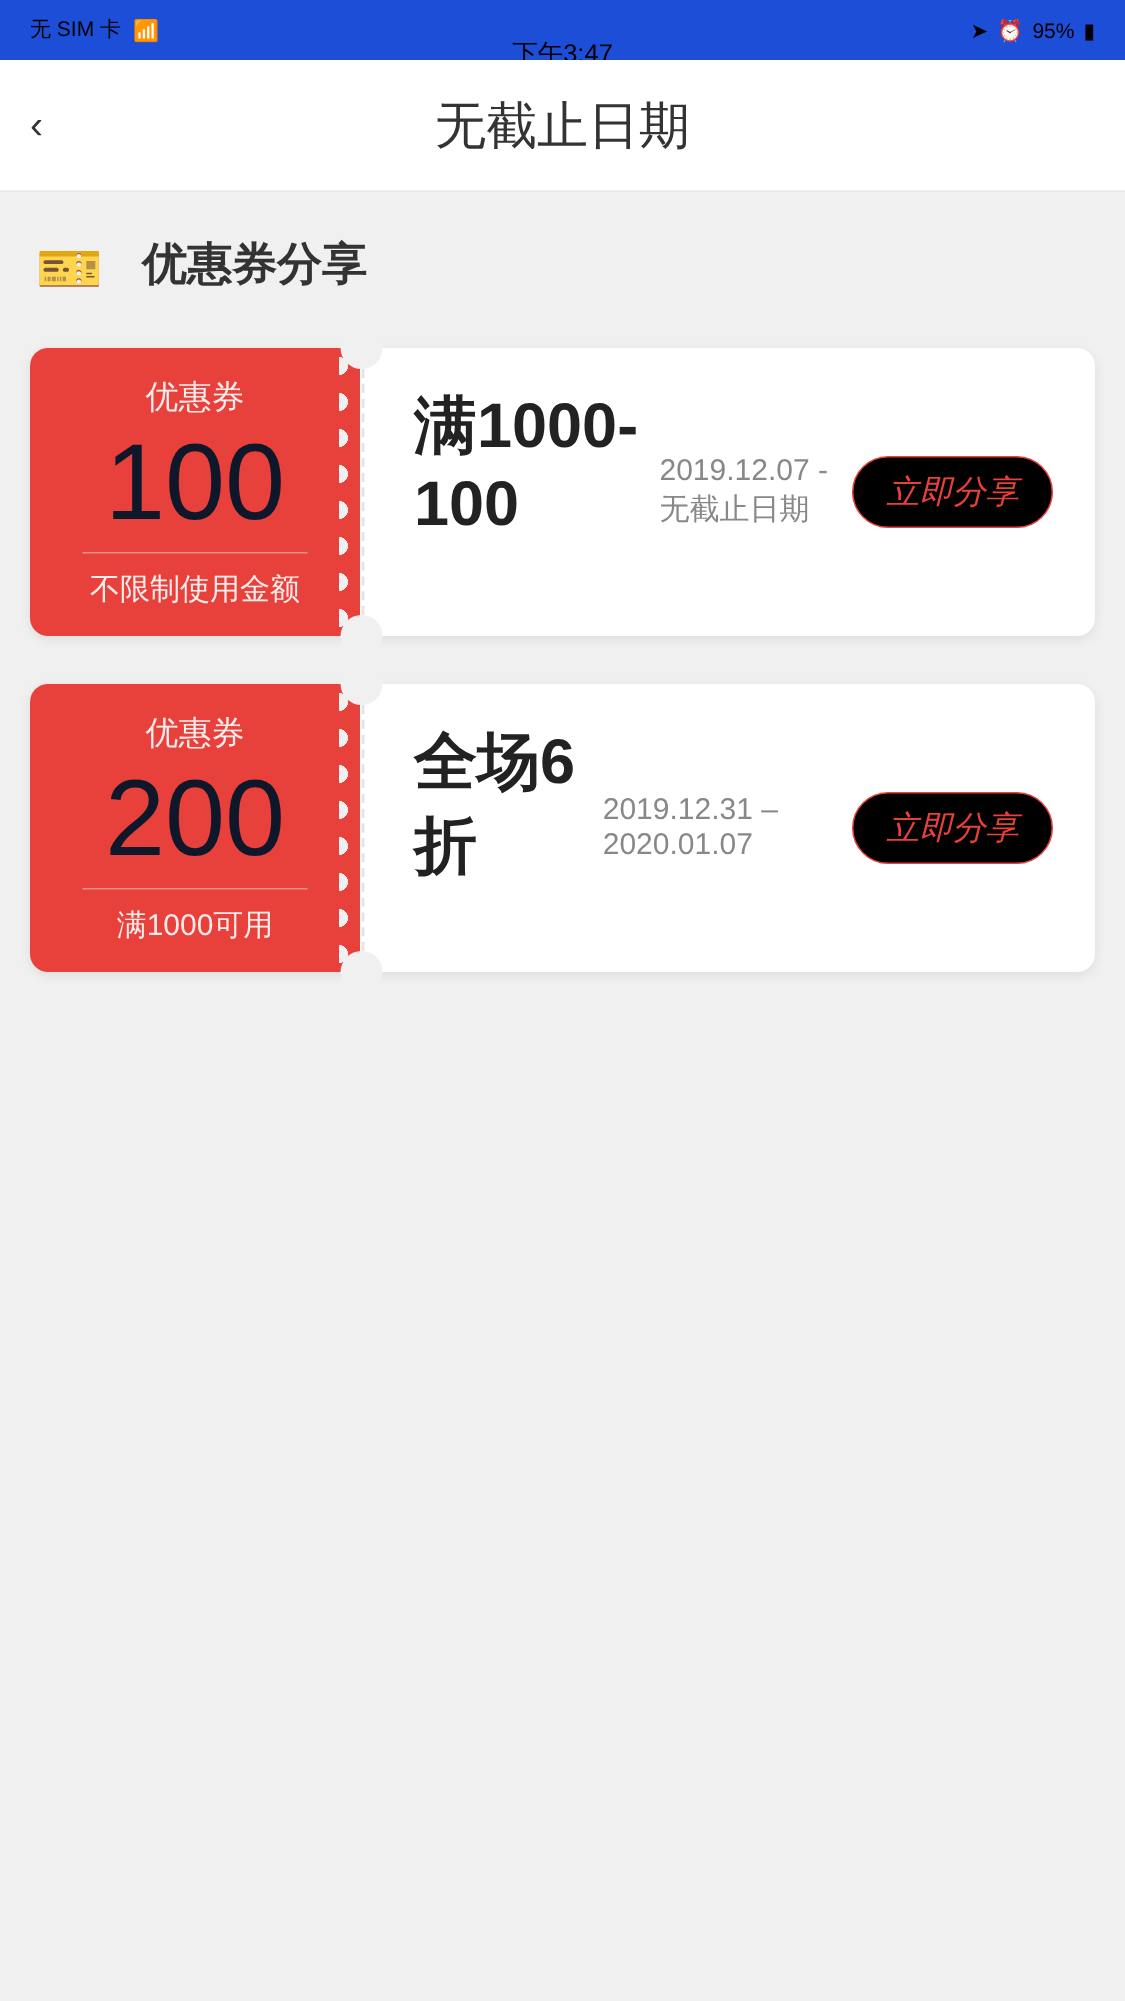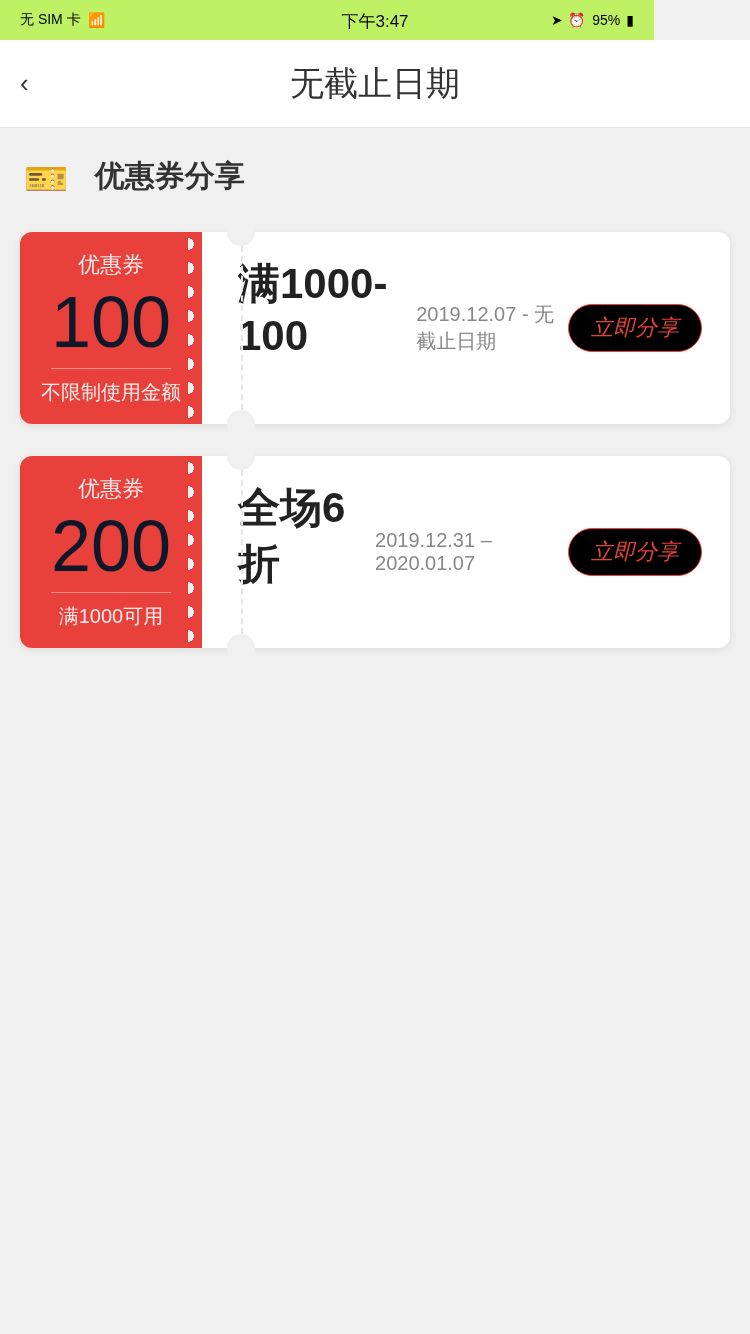--- a/index.html
+++ b/index.html
@@ -8,43 +8,43 @@
     body {
       width: 750px;
       min-height: 1334px;
       background: #f0f0f0;
       font-family: -apple-system, "PingFang SC", "Helvetica Neue", Arial, sans-serif;
       overflow-x: hidden;
     }
 
     
     .status-bar {
-      width: 654px;
+      width: 750px;
       height: 40px;
-      background: #bef264;
+      background: #1d4ed8;
       display: flex;
       align-items: center;
       justify-content: space-between;
       padding: 0 20px;
       font-size: 14px;
       font-weight: 500;
     }
     .status-left {
       display: flex;
       align-items: center;
       gap: 8px;
       font-size: 14px;
     }
     .status-center {
       font-size: 17px;
       font-weight: 500;
       position: absolute;
       left: 50%;
       transform: translateX(-50%);
-      top: 10px;
+      top: 24px;
     }
     .status-right {
       display: flex;
       align-items: center;
       gap: 6px;
       font-size: 14px;
     }
 
     
     .nav-bar {
@@ -110,21 +110,21 @@
       margin: 16px 20px;
       border-radius: 12px;
       display: flex;
       overflow: visible;
       box-shadow: 0 2px 8px rgba(0,0,0,0.08);
       position: relative;
     }
 
     
     .coupon-left {
-      width: 182px;
+      width: 220px;
       min-height: 160px;
       background: #e8403a;
       border-radius: 12px 0 0 12px;
       display: flex;
       flex-direction: column;
       align-items: center;
       justify-content: center;
       padding: 18px 16px;
       position: relative;
       flex-shrink: 0;

